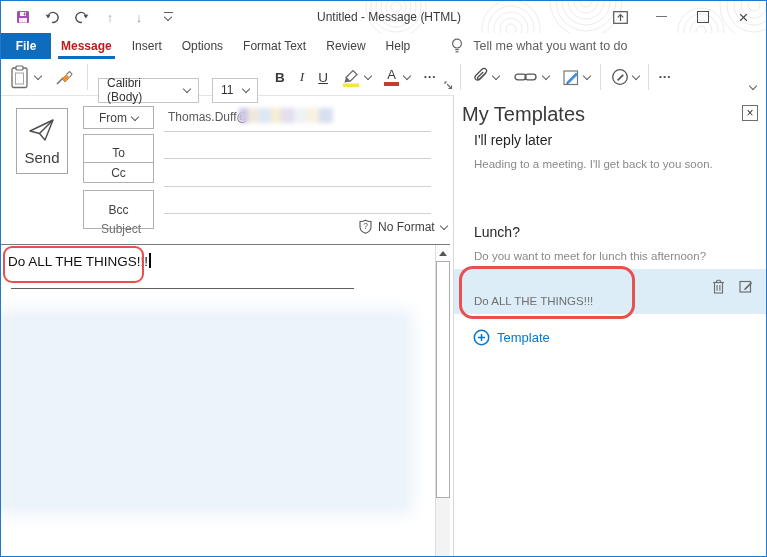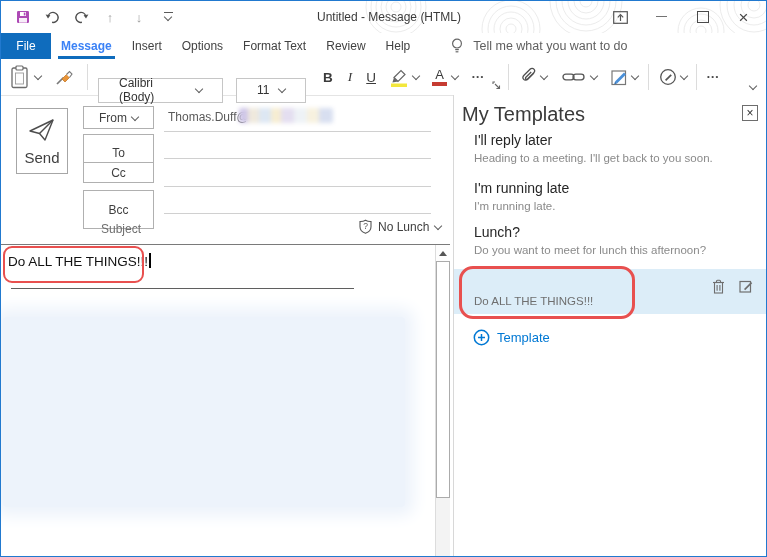--- a/index.html
+++ b/index.html
@@ -14,30 +14,30 @@
   .qatmore .bar{width:9px;height:0;border-top:1.4px solid #5a5a5a;}
   .cv{display:inline-block;width:5px;height:5px;border-right:1.3px solid #5f5f5f;border-bottom:1.3px solid #5f5f5f;transform:rotate(45deg);margin-bottom:2px;}
   .title{position:absolute;left:316px;top:9px;font-size:12px;color:#3a3a3a;white-space:nowrap;}
   .wincontrols{position:absolute;right:2px;top:0;height:32px;display:flex;}
   .wc{width:41px;height:32px;display:flex;align-items:center;justify-content:center;color:#474747;}
   .wc.min span{font-size:11px;line-height:1;margin-top:-4px;}
   .wc.max .box{width:10px;height:10px;border:1.2px solid #4a4a4a;}
   .wc.close span{font-size:17px;line-height:1;}
   
   .tabsrow{position:absolute;left:0;top:32px;width:100%;height:26px;display:flex;align-items:stretch;background:#fff;}
-  .filetab{width:50px;background:var(--accent);color:#fff;font-size:12px;display:flex;align-items:center;justify-content:center;}
+  .filetab{width:50px;background:var(--accent);color:#fff;font-size:12px;display:flex;align-items:center;justify-content:center;font-weight:bold;}
   .tab{position:relative;padding:0 10px;margin-left:0;font-size:12px;color:#424242;display:flex;align-items:center;}
   .tab:first-of-type{margin-left:8px;}
-  .tab.active{color:#3b82f6;font-weight:700;}
+  .tab.active{color:#b91c1c;font-weight:700;}
   .tab.active::after{content:"";position:absolute;left:7px;right:7px;bottom:0;height:3px;background:var(--accent);}
   .tellme{display:flex;align-items:center;gap:9px;margin-left:30px;font-size:12.5px;color:#5f5f5f;}
   
   .toolbar{position:absolute;left:0;top:58px;width:100%;height:36px;display:flex;align-items:center;border-bottom:1px solid #e4e4e4;background:#fff;}
   .tdiv{width:0;height:26px;border-left:1px solid #dcdcdc;}
-  .combo{height:23px;border:1px solid #c6c6c6;display:flex;align-items:center;gap:6px;padding:0 20px;font-size:12px;color:#333;background:#fff;margin-top:26px;}
+  .combo{height:23px;border:1px solid #c6c6c6;display:flex;align-items:center;gap:6px;padding:0 8px;font-size:12px;color:#333;background:#fff;margin-top:26px;}
   .fmt{font-size:13.5px;color:#3b3b3b;}
   .dots{font-size:8px;letter-spacing:1.5px;color:#474747;line-height:1;}
   .colorbar{width:15px;height:3.5px;margin-top:1px;}
   .launcher{align-self:flex-end;margin-bottom:5px;}
   .collapse{margin-left:auto;margin-right:10px;align-self:flex-end;margin-bottom:6px;}
   
   .sendbtn{position:absolute;left:15px;top:107px;width:52px;height:66px;border:1px solid #a6a6a6;background:#fff;display:flex;flex-direction:column;align-items:center;justify-content:space-between;padding:9px 0 7px;box-sizing:border-box;}
   .sendbtn .lbl{font-size:15px;color:#3f3f3f;}
   .fieldbtn{position:absolute;left:82px;width:71px;border:1px solid #b0b0b0;background:#fff;font-size:12px;color:#3f3f3f;display:flex;align-items:center;justify-content:center;gap:5px;box-sizing:border-box;}
   .uline{position:absolute;left:163px;width:267px;height:0;border-top:1px solid #d0d0d0;}
@@ -59,21 +59,21 @@
   .scroll{position:absolute;left:434px;top:244px;width:15px;height:311px;background:#f3f3f3;border-left:1px solid #dcdcdc;box-sizing:border-box;}
   .scroll .up{position:absolute;left:0;top:0;width:100%;height:16px;background:#fdfdfd;display:flex;align-items:center;justify-content:center;}
   .tri-up{width:0;height:0;border-left:4px solid transparent;border-right:4px solid transparent;border-bottom:5px solid #555;}
   .thumb{position:absolute;left:0;top:16px;width:100%;height:237px;background:#fff;border:1px solid #ababab;box-sizing:border-box;}
   
   .pane{position:absolute;left:452px;top:94px;width:313px;height:461px;border-left:1px solid #d8d8d8;background:#fff;}
   .panetitle{position:absolute;left:8px;top:8px;font-size:20px;color:#3a3a3a;}
   .paneclose{position:absolute;right:9px;top:10px;width:16px;height:16px;border:1px solid #6d6d6d;display:flex;align-items:center;justify-content:center;font-size:12px;color:#333;line-height:1;box-sizing:border-box;}
   .titem{position:absolute;left:20px;right:10px;}
   .titem .t{font-size:14px;color:#262626;line-height:18px;}
-  .titem .s{font-size:11.5px;color:#8a8a8a;line-height:14px;margin-top:2px;}
+  .titem .s{font-size:11.5px;color:#8a8a8a;line-height:14px;margin-top:8px;}
   .selitem{position:absolute;left:0;right:0;top:174px;height:45px;background:var(--selection-bg);}
   .selitem .t{position:absolute;left:20px;top:3px;font-size:15.5px;color:#1f1f1f;}
   .selitem .s{position:absolute;left:20px;top:26px;font-size:11.5px;color:#6f6f6f;}
   .selicons{position:absolute;right:14px;top:10px;display:flex;gap:14px;}
   .anno.pane-sel{left:5px;top:171px;width:170px;height:47px;border-radius:14px;border-width:3px;}
   .addrow{position:absolute;left:19px;top:234px;display:flex;align-items:center;gap:7px;}
   .addrow .al{font-size:13px;color:var(--link);}
   svg{display:block;}
 </style>
 </head>
@@ -307,21 +307,21 @@
   <div class="uline" style="top:157px"></div>
   <div class="uline" style="top:185px"></div>
   <div class="uline" style="top:212px"></div>
 
   <span class="subjlbl">Subject</span>
   <div class="sens">
     <svg width="13" height="15" viewBox="0 0 13 15">
         <path d="M6.5,1.2 C8.2,2.2 10.2,2.6 12,2.5 V7.8 C12,11.2 9.6,13.3 6.5,14.3 C3.4,13.3 1,11.2 1,7.8 V2.5 C2.8,2.6 4.8,2.2 6.5,1.2 Z" fill="none" stroke="#555" stroke-width="1.1"></path>
         <text x="6.5" y="10.2" font-size="8.5" text-anchor="middle" fill="#555" font-family="Liberation Sans,sans-serif">?</text>
       </svg>
-    <span>No Lunch</span>
+    <span>No Format</span>
     <span class="cv"></span>
   </div>
 
   <div class="hdivider"></div>
 
   <div style="position:absolute;left:0;top:244px;width:433px;height:311px;">
     <div class="glow" style="top:72px;"></div>
     <div class="sigline" style="top:43px;"></div>
     <div class="bodytext" style="top:8px;">
       <span>Do ALL THE THINGS!!!</span><span class="cursor"></span>
@@ -338,24 +338,20 @@
 
   <div class="pane">
     <div class="panetitle">My Templates</div>
     <div class="paneclose">
         <span>×</span>
       </div>
 
     <div class="titem" style="top:36px">
       <div class="t">I'll reply later</div>
       <div class="s">Heading to a meeting. I'll get back to you soon.</div>
-    </div>
-    <div class="titem" style="top:84px">
-      <div class="t">I'm running late</div>
-      <div class="s">I'm running late.</div>
     </div>
     <div class="titem" style="top:128px">
       <div class="t">Lunch?</div>
       <div class="s">Do you want to meet for lunch this afternoon?</div>
     </div>
 
     <div class="selitem">
       <div class="s">Do ALL THE THINGS!!!</div>
       <div class="selicons">
         <svg width="13" height="15" viewBox="0 0 13 15">

